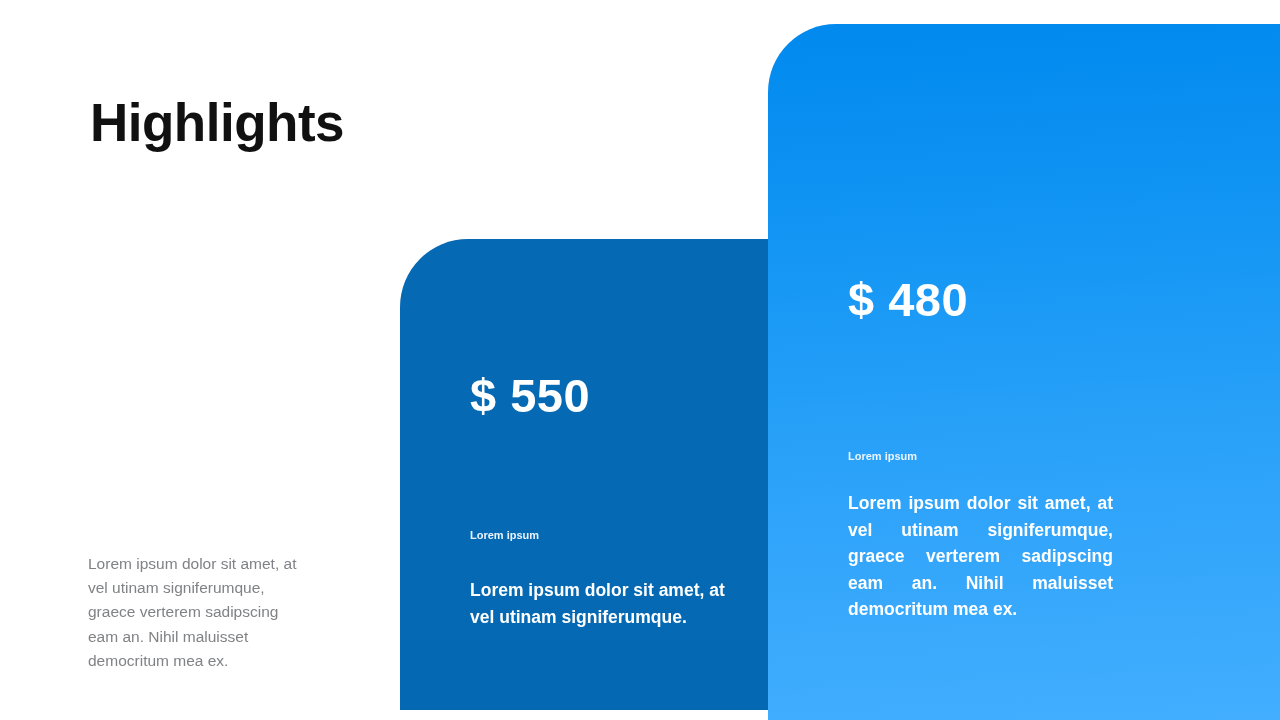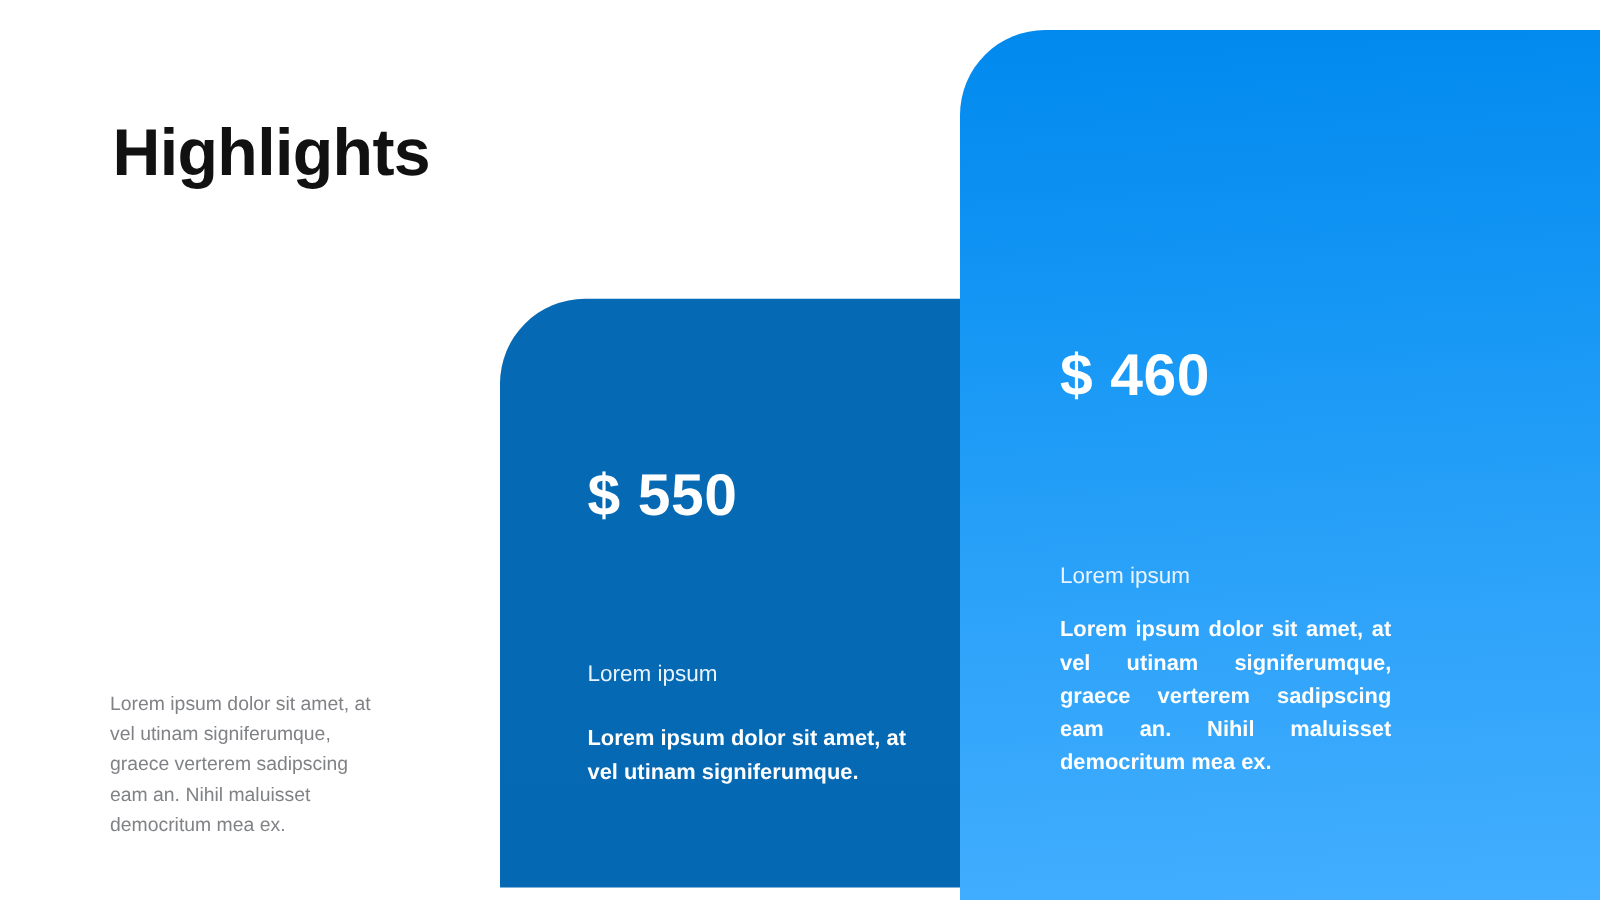--- a/index.html
+++ b/index.html
@@ -89,22 +89,22 @@
     line-height: 1;
     white-space: nowrap;
   }
 
   .card-back .price { left: 70px; top: 133px; }
   .card-front .price { left: 80px; top: 252px; }
 
   .card-label {
     position: absolute;
     color: #eaf4fe;
-    font-size: 18px;
-    font-weight: 400;
+    font-size: 11px;
+    font-weight: 700;
     line-height: 1.2;
     white-space: nowrap;
   }
 
   .card-back .card-label { left: 70px; top: 290px; }
   .card-front .card-label { left: 80px; top: 426px; }
 
   .card-body {
     position: absolute;
     color: #ffffff;
@@ -136,18 +136,18 @@
 
   <div class="intro-paragraph">Lorem ipsum dolor sit amet, at vel utinam signiferumque, graece verterem sadipscing eam an. Nihil maluisset democritum mea ex.</div>
 
   <div class="card card-back">
     <div class="price">$ 550</div>
     <div class="card-label">Lorem ipsum</div>
     <div class="card-body">Lorem ipsum dolor sit amet, at vel utinam signiferumque.</div>
   </div>
 
   <div class="card card-front">
-    <div class="price">$ 460</div>
+    <div class="price">$ 480</div>
     <div class="card-label">Lorem ipsum</div>
     <div class="card-body">Lorem ipsum dolor sit amet, at vel utinam signiferumque, graece verterem sadipscing eam an. Nihil maluisset democritum mea ex.</div>
   </div>
 
 </div>
 
 </body></html>

